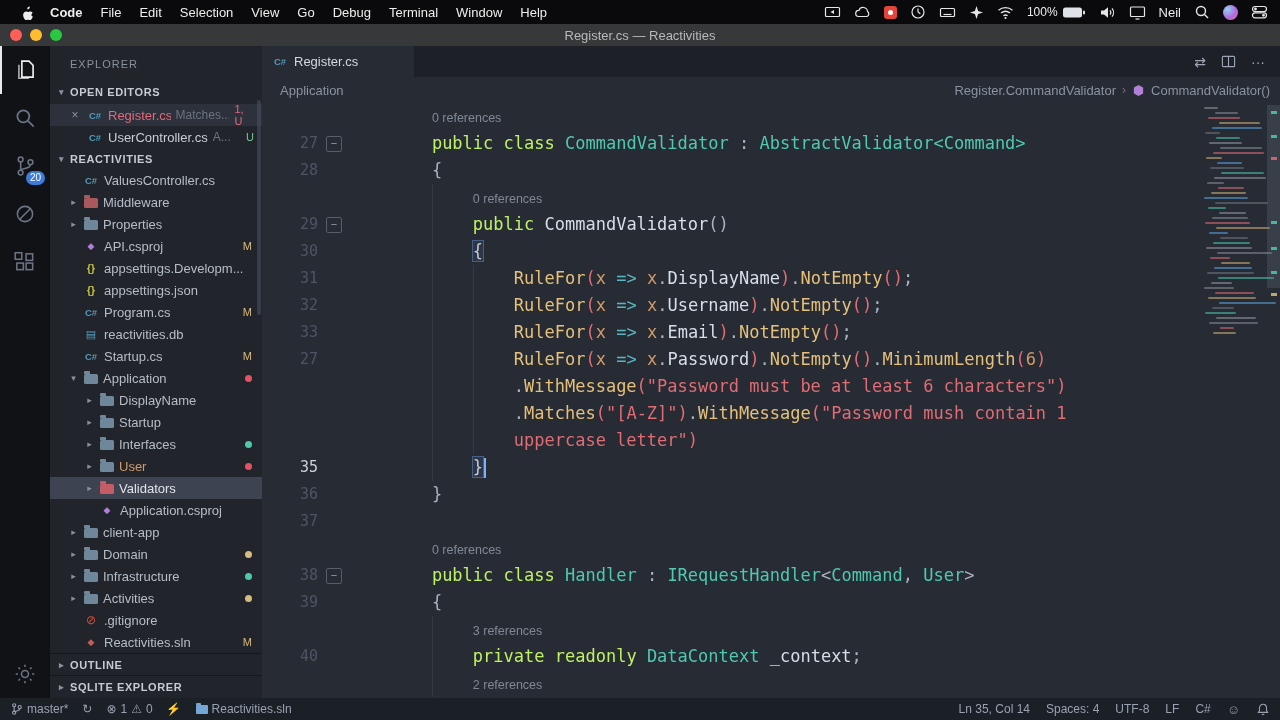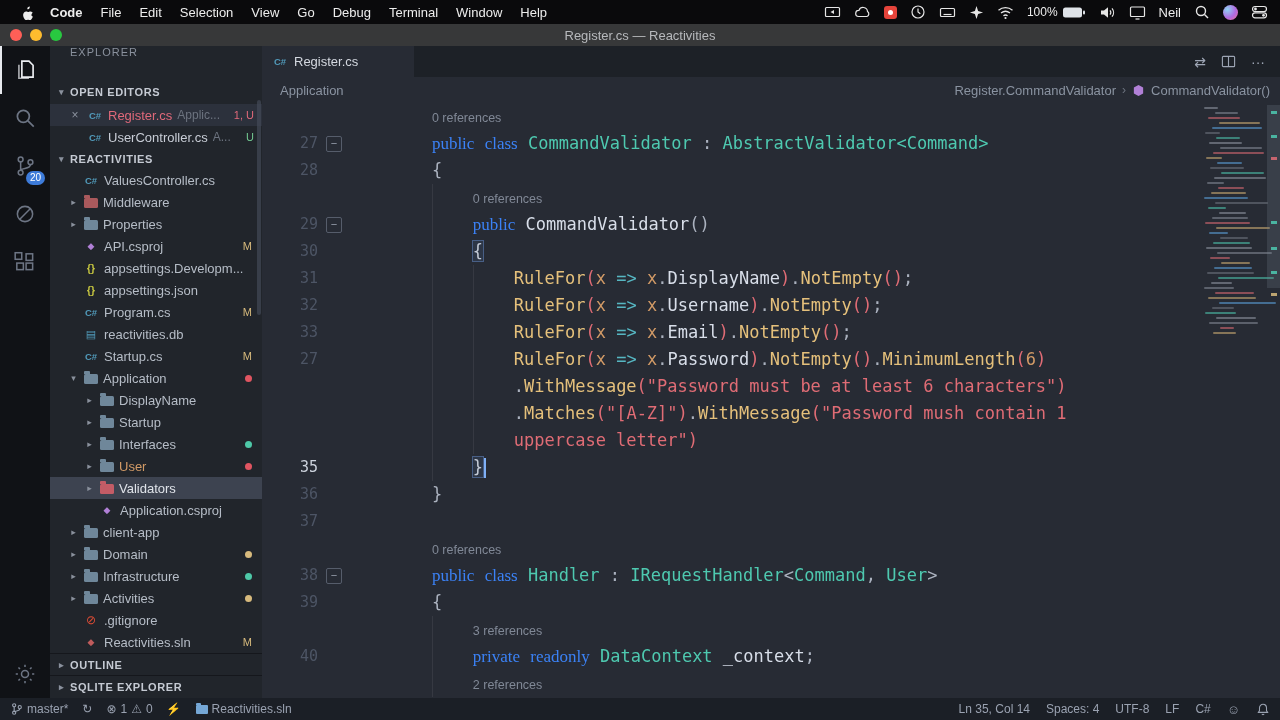--- a/index.html
+++ b/index.html
@@ -22,21 +22,21 @@
   .wtitle{position:absolute;left:0;right:0;text-align:center;color:#b7b9bc;font-size:13px;}
   
   .main{display:flex;height:652px;}
   .activitybar{width:50px;background:#101216;display:flex;flex-direction:column;align-items:center;flex:0 0 50px;}
   .ab-item{width:50px;height:48px;display:flex;align-items:center;justify-content:center;position:relative;color:#6d7584;box-sizing:border-box;}
   .ab-item.active{color:#eceef2;border-left:2px solid #e7e9ee;}
   .ab-badge{position:absolute;bottom:5px;right:5px;background:#3d7bd9;color:#fff;border-radius:9px;font-size:10px;line-height:10px;padding:2px 4px;}
   .ab-spacer{flex:1;}
   
   .sidebar{width:212px;background:#21252b;color:#9da5b4;font-size:13px;display:flex;flex-direction:column;position:relative;flex:0 0 212px;}
-  .sb-title{height:34px;box-sizing:border-box;padding:0 0 0 20px;font-size:11px;letter-spacing:1px;color:#8a919d;}
+  .sb-title{height:34px;box-sizing:border-box;padding:12px 0 0 20px;font-size:11px;letter-spacing:1px;color:#8a919d;}
   .sb-sec{height:24px;display:flex;align-items:center;font-size:11px;font-weight:bold;color:#c5cad3;letter-spacing:.6px;padding-left:6px;gap:3px;box-sizing:border-box;}
   .sb-sec.h21{height:21px;}.sb-sec.h22{height:22px;}.sb-sec.h23{height:23px;}
   .sb-sec.bt{border-top:1px solid #15171c;}
   .chev{width:11px;font-size:9px;color:#8a919d;text-align:center;flex:0 0 11px;}
   .oe-row{height:22px;display:flex;align-items:center;padding:0 8px 0 18px;gap:5px;}
   .oe-row.active{background:#2c313c;}
   .close-x{width:14px;flex:0 0 14px;color:#8a919d;font-size:12px;text-align:center;}
   .fico{display:inline-flex;align-items:center;justify-content:center;width:16px;height:16px;flex:0 0 16px;font-size:11px;}
   .fico.cs{color:#519aba;font-weight:bold;font-size:9.5px;}
   .fico.csproj{color:#b180d7;font-size:9px;}
@@ -64,21 +64,21 @@
   .breadcrumbs{height:26px;display:flex;align-items:center;font-size:13px;color:#8a93a1;padding-left:18px;position:relative;flex:0 0 26px;}
   .bc-right{position:absolute;right:10px;top:0;height:26px;display:flex;align-items:center;gap:6px;}
   .bc-sep{color:#6c737f;font-size:12px;}
   .code-area{position:relative;flex:1;font-family:"DejaVu Sans Mono",monospace;font-size:17px;line-height:27px;color:#abb2bf;overflow:hidden;}
   .crow{display:flex;height:27px;}
   .ln{width:56px;flex:0 0 56px;text-align:right;color:#4d5565;font-size:15px;}
   .ln.on{color:#ccd2dc;}
   .foldc{width:32px;flex:0 0 32px;display:flex;align-items:center;justify-content:center;}
   .foldbox{width:14px;height:14px;border:1px solid #565d6b;border-radius:2px;color:#9aa2b0;font-size:11px;line-height:12px;text-align:center;font-family:"Liberation Sans",sans-serif;}
   .ccode{white-space:pre;}
-  .kw{color:#3b82f6;font-family:Liberation Serif, serif;}.ty{color:#4ec9b0;}.fn{color:#e5c07b;}.st{color:#e06c75;}
+  .kw{color:#bef264;}.ty{color:#4ec9b0;}.fn{color:#e5c07b;}.st{color:#e06c75;}
   .pr{color:#e06c75;}.va{color:#d19a66;}.op{color:#56b6c2;}.nu{color:#d19a66;}
   .tx{color:#d8dee9;}.pu{color:#abb2bf;}
   .lens{font-family:"Liberation Sans",sans-serif;font-size:12.5px;color:#808896;}
   .bm{color:#c3cad6;outline:1px solid rgba(95,130,190,.6);background:rgba(95,130,190,.13);}
   .cursor{display:inline-block;width:2px;height:20px;background:#7fb0f7;vertical-align:middle;margin-left:1px;}
   .iguide{position:absolute;width:1px;background:rgba(255,255,255,.07);}
   .minimap{position:absolute;right:14px;top:0;width:66px;height:100%;}
   .mm{position:absolute;height:2px;border-radius:1px;}
   .vthumb{position:absolute;right:0;top:2px;width:13px;height:183px;background:rgba(125,135,150,.22);}
   .ovm{position:absolute;right:3px;width:6px;height:3px;opacity:.85;}
@@ -226,21 +226,21 @@
       <div class="sb-title">EXPLORER</div>
       <div class="sb-sec">
         <span class="chev">▾</span>
         <span>OPEN EDITORS</span>
       </div>
       <div id="open-editors-list">
           <div class="oe-row active">
             <span class="close-x">×</span>
             <span class="fico cs">C#</span>
             <span class="oe-label" style="color: rgb(224, 105, 122);">Register.cs</span>
-            <span class="oe-desc">Applic...</span>
+            <span class="oe-desc">Matches...</span>
             <span class="oe-badge" style="color: rgb(224, 105, 122);">1, U</span>
           </div>
           <div class="oe-row">
             <span class="close-x"></span>
             <span class="fico cs">C#</span>
             <span class="oe-label">UserController.cs</span>
             <span class="oe-desc">A...</span>
             <span class="oe-badge" style="color: rgb(115, 201, 145);">U</span>
           </div>
         </div>

